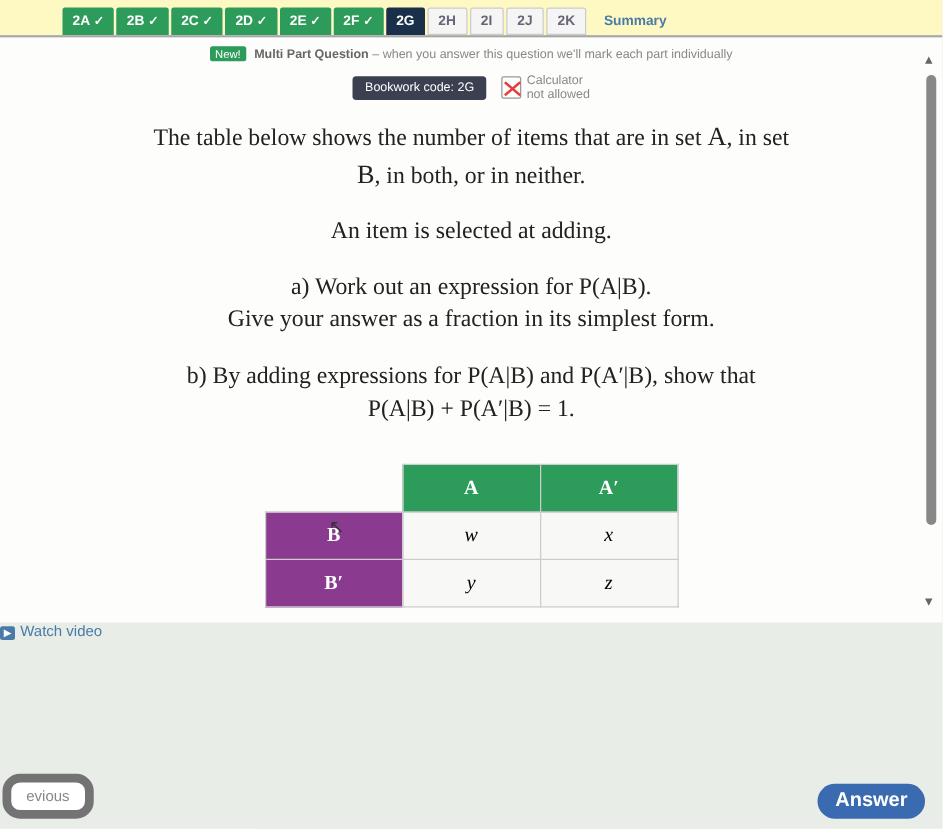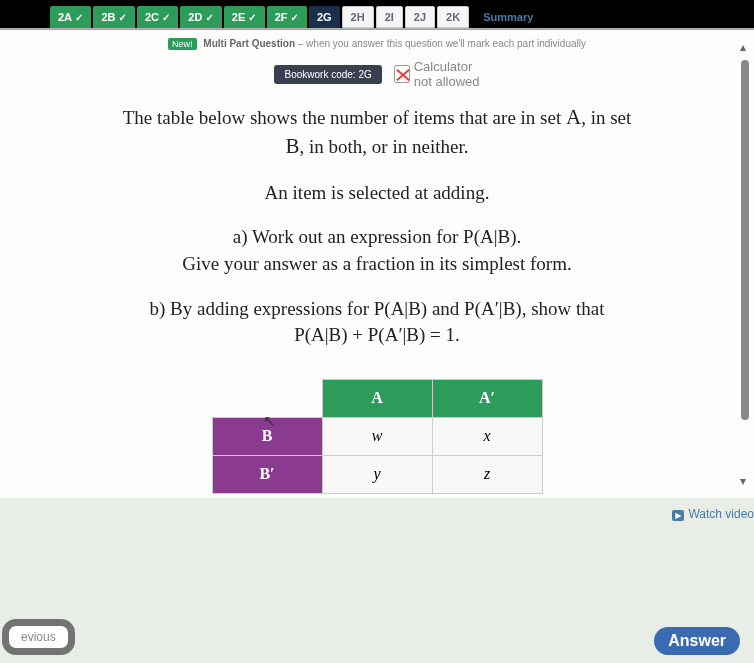--- a/index.html
+++ b/index.html
@@ -1,18 +1,18 @@
 <!DOCTYPE html>
 <html><head>
 <meta charset="utf-8">
 <style>
   * { box-sizing: border-box; margin: 0; padding: 0; }
   body { font-family: Arial, sans-serif; background: #e8ede8; width: 754px; height: 663px; overflow: hidden; position: relative; }
   
-  .tabs { display: flex; gap: 2px; padding: 6px 15px 0 50px; background: #000000; }
+  .tabs { display: flex; gap: 2px; padding: 6px 15px 0 50px; background: #fef9c3; }
   .tab { padding: 4px 8px; font-size: 11px; font-weight: bold; display: flex; align-items: center; gap: 3px; cursor: pointer; border-radius: 2px 2px 0 0; }
   .tab.done { background: #2d9b5a; color: white; }
   .tab.current { background: #1a2f4a; color: white; }
   .tab.pending { background: #f5f5f5; color: #667; border: 1px solid #ccc; }
   .tab.summary { background: transparent; color: #4a7ba8; font-weight: bold; padding: 4px 12px; }
   .check { font-size: 10px; }
   
   .divider { height: 2px; background: linear-gradient(to bottom, #bbb, #999); }
   
   .content-wrap { position: relative; background: #fdfdfb; height: 468px; }
@@ -20,40 +20,40 @@
   .scroll-up { position: absolute; top: -20px; font-size: 12px; color: #666; }
   .scroll-down { position: absolute; bottom: -20px; font-size: 12px; color: #666; }
   .scroll-thumb { position: absolute; top: 0; width: 8px; height: 360px; background: #888; border-radius: 4px; right: 1px; }
   
   .banner { text-align: center; padding: 8px 0 4px; font-size: 10px; color: #888; }
   .banner .new { background: #2d9b5a; color: white; padding: 1px 4px; font-size: 9px; border-radius: 2px; margin-right: 4px; }
   .banner b { color: #666; font-weight: bold; }
   
   .meta-row { display: flex; justify-content: center; align-items: center; gap: 12px; padding: 6px 0 14px; }
   .bookwork { background: #3a4050; color: white; font-size: 10px; padding: 4px 10px; border-radius: 3px; }
-  .calc { display: flex; align-items: center; gap: 4px; font-size: 13px; color: #888; }
+  .calc { display: flex; align-items: center; gap: 4px; font-size: 10px; color: #888; }
   .calc-icon { width: 16px; height: 18px; border: 1px solid #999; border-radius: 2px; position: relative; }
   .calc-icon::before { content: ""; position: absolute; width: 16px; height: 2px; background: #e04040; top: 8px; left: 0px; transform: rotate(-40deg); }
   .calc-icon::after { content: ""; position: absolute; width: 16px; height: 2px; background: #e04040; top: 8px; left: 0px; transform: rotate(40deg); }
   
   .question { padding: 0 30px; text-align: center; font-family: Georgia, 'Times New Roman', serif; font-size: 19px; color: #222; line-height: 1.4; }
   .question p { margin-bottom: 18px; }
   .math { font-family: Georgia, 'Times New Roman', serif; }
   .setl { font-size: 21px; }
   
   .cursor { position: absolute; left: 263px; top: 382px; font-size: 15px; color: #333; }
   
   .data-table { margin: 30px auto 0; border-collapse: collapse; }
   .data-table td, .data-table th { width: 110px; height: 38px; text-align: center; font-family: Georgia, serif; font-size: 16px; border: 1px solid #ccc; }
   .data-table .corner { border: none; background: transparent; }
   .data-table .col-h { background: #2d9b5a; color: white; font-weight: bold; }
   .data-table .row-h { background: #8a3a8f; color: white; font-weight: bold; }
   .data-table .cell { background: #f8f8f6; font-style: italic; }
   
-  .watch { text-align: right; margin-top: 10px; }
+  .watch { text-align: left; margin-top: 10px; }
   .watch a { color: #4a7ba8; font-size: 12px; text-decoration: none; }
   .watch a::before { content: "▶"; font-size: 8px; background: #4a7ba8; color: white; padding: 1px 3px; border-radius: 2px; margin-right: 4px; }
 
   .btn-prev { position: absolute; left: 2px; bottom: 8px; padding: 4px 12px; border: 7px solid #737373; border-radius: 14px; background: white; color: #888; font-size: 12px; cursor: pointer; }
   .btn-ans { position: absolute; right: 14px; bottom: 8px; padding: 5px 14px; border: none; border-radius: 14px; background: #3a6ab0; color: white; font-size: 16px; font-weight: bold; cursor: pointer; }
 </style>
 </head>
 <body>
 
 <div class="tabs">

